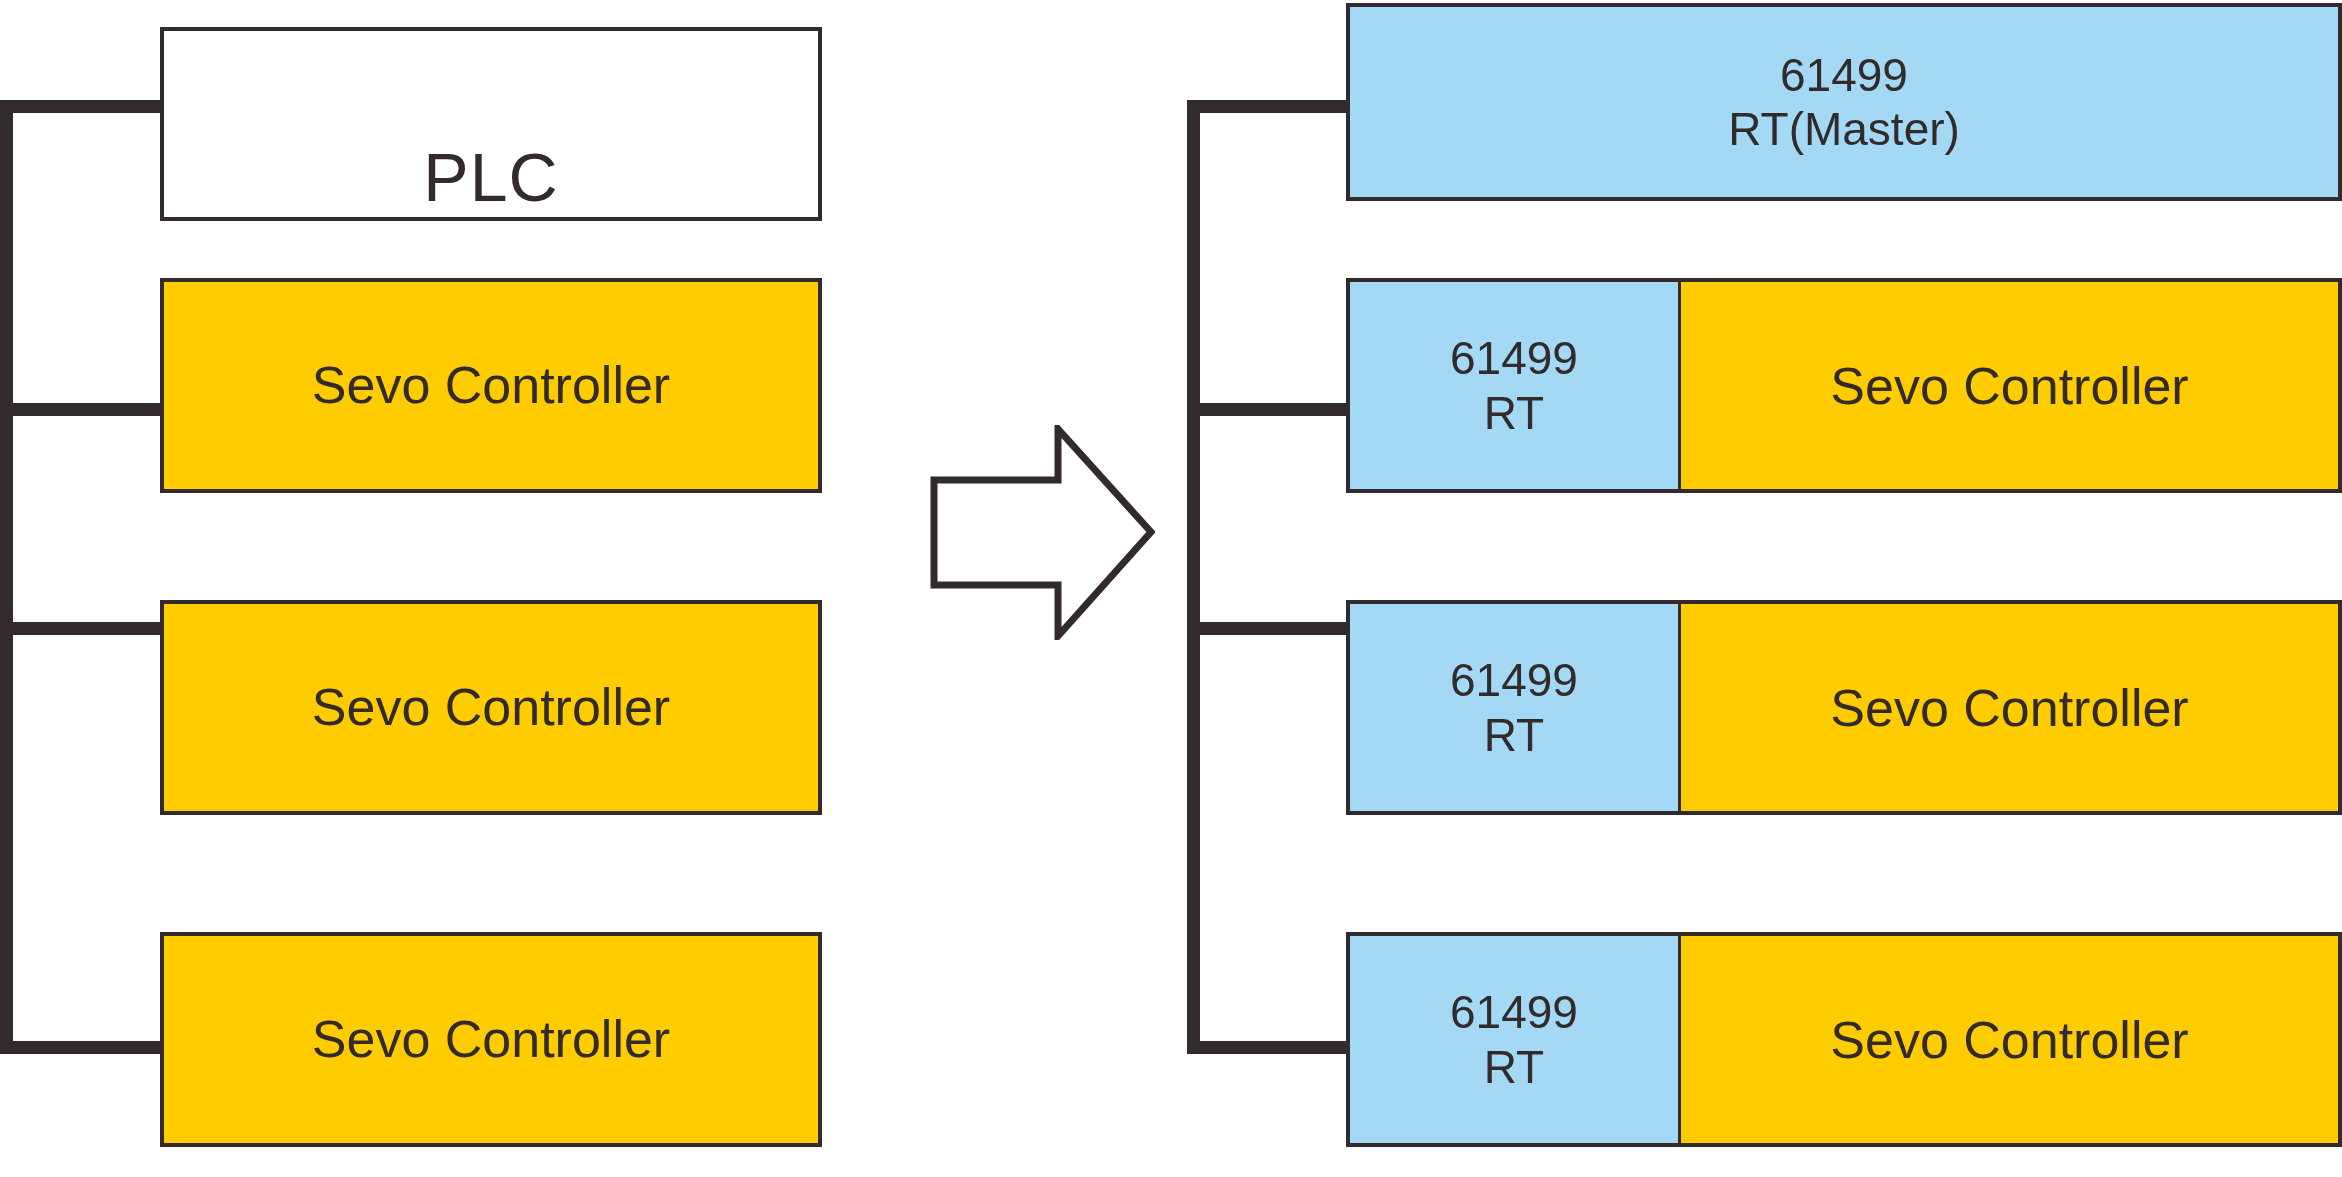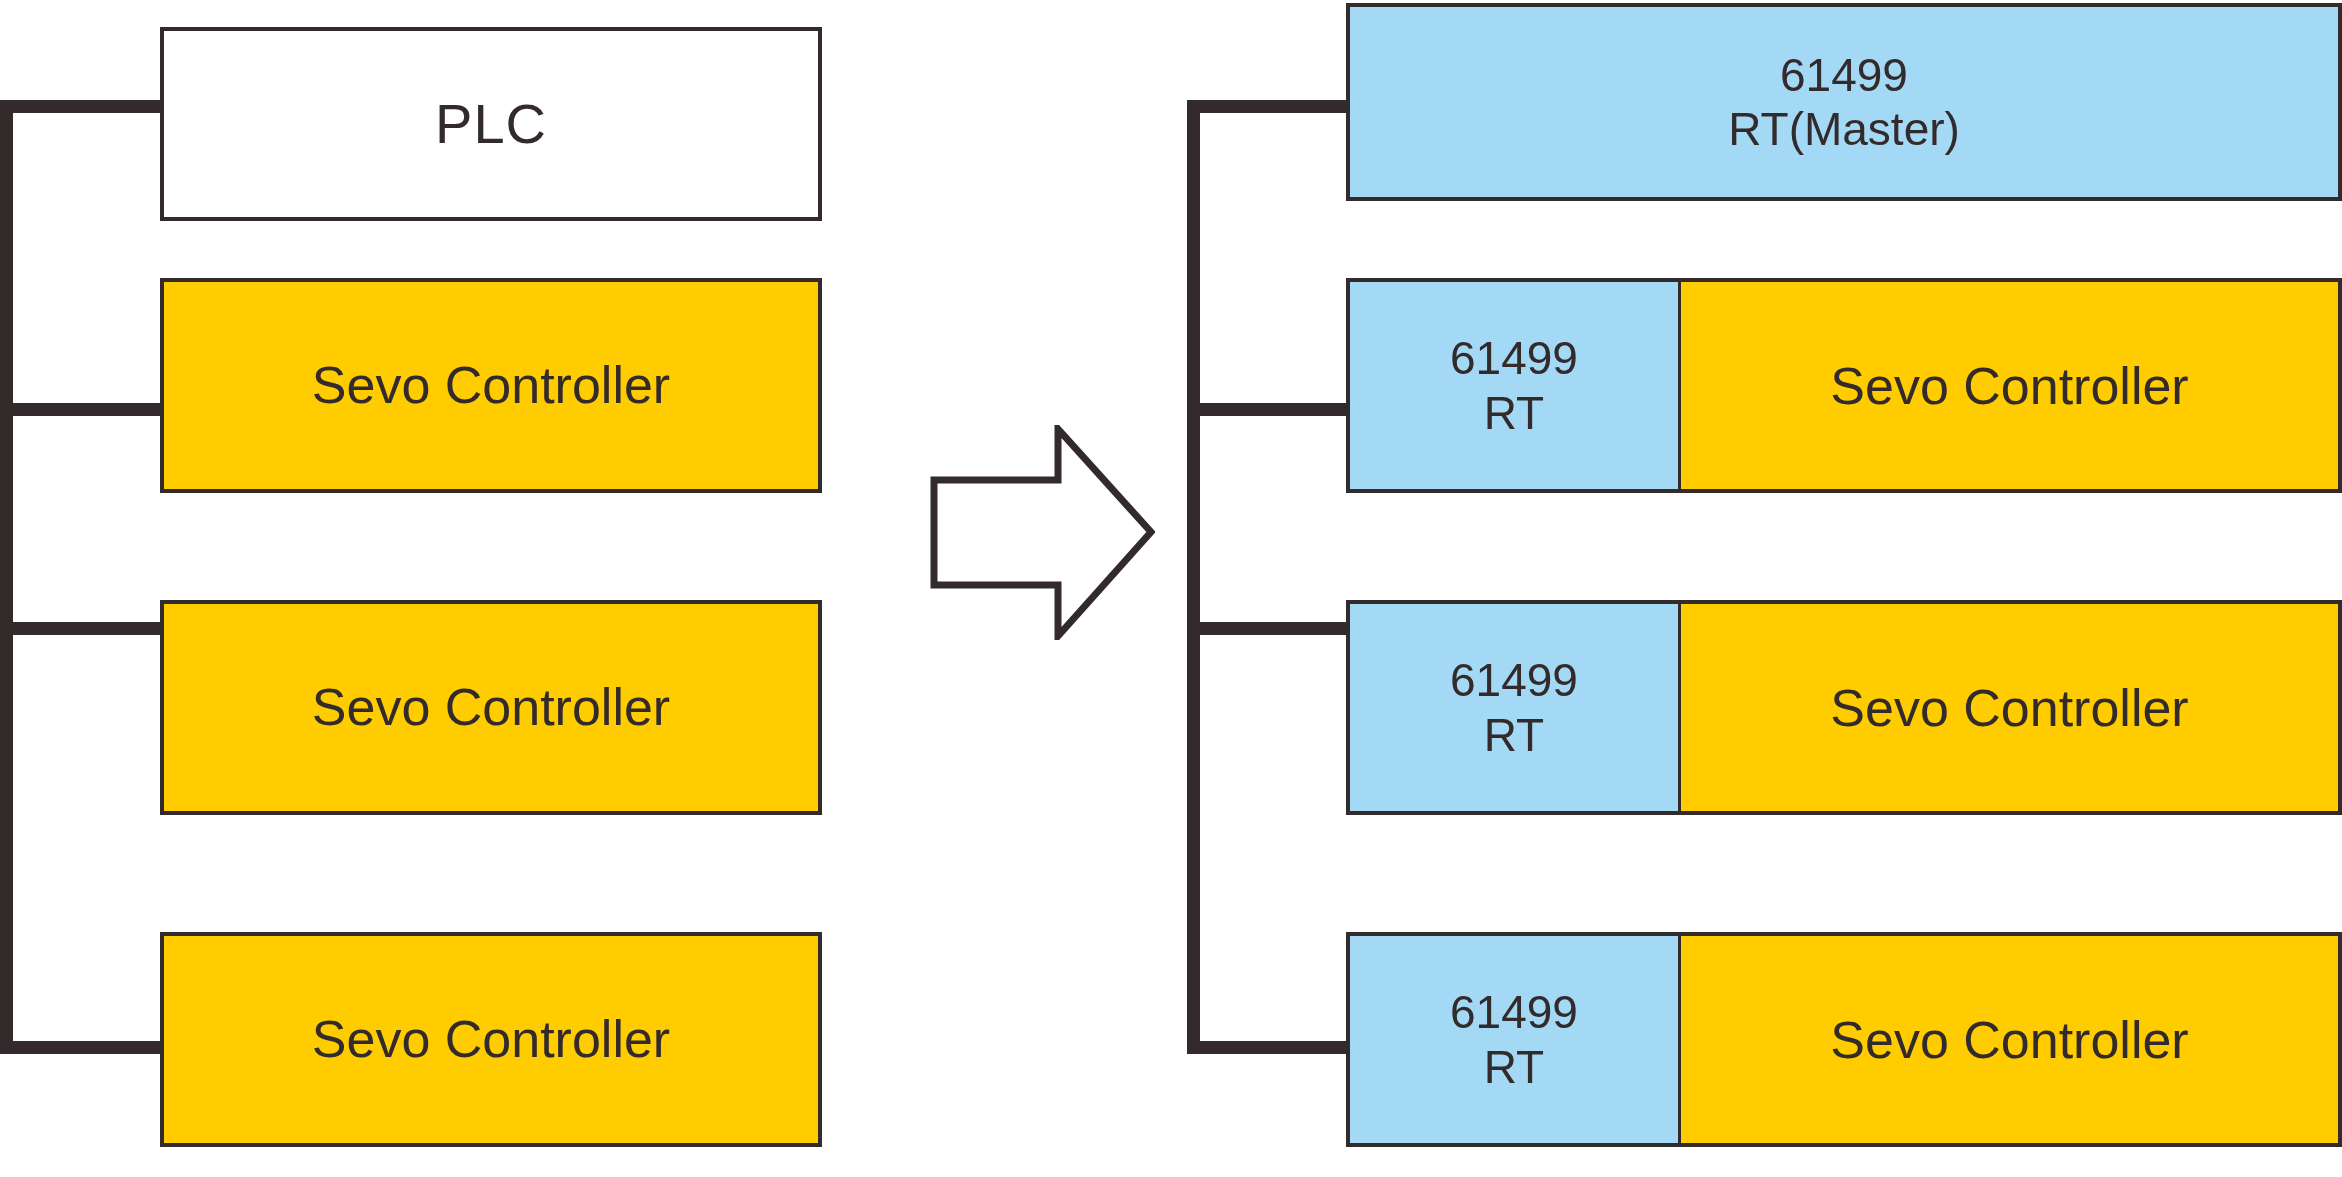--- a/index.html
+++ b/index.html
@@ -37,21 +37,21 @@
     justify-content: center;
     text-align: center;
     color: #332B2B;
     line-height: 1.18;
     white-space: pre-line;
   }
   .node-white { background: #ffffff; }
   .node-yellow { background: #FFCC00; }
   .node-blue { background: #A3D9F5; }
 
-  .plc-label { font-size: 56px; letter-spacing: 1px; }
+  .plc-label { font-size: 68px; letter-spacing: 1px; align-items: flex-end; }
   .sevo-label { font-size: 52px; }
   .master-label { font-size: 46px; }
 
   
   .combo-row {
     position: absolute;
     box-sizing: border-box;
     border: 4px solid #332B2B;
     display: flex;
     flex-direction: row;

